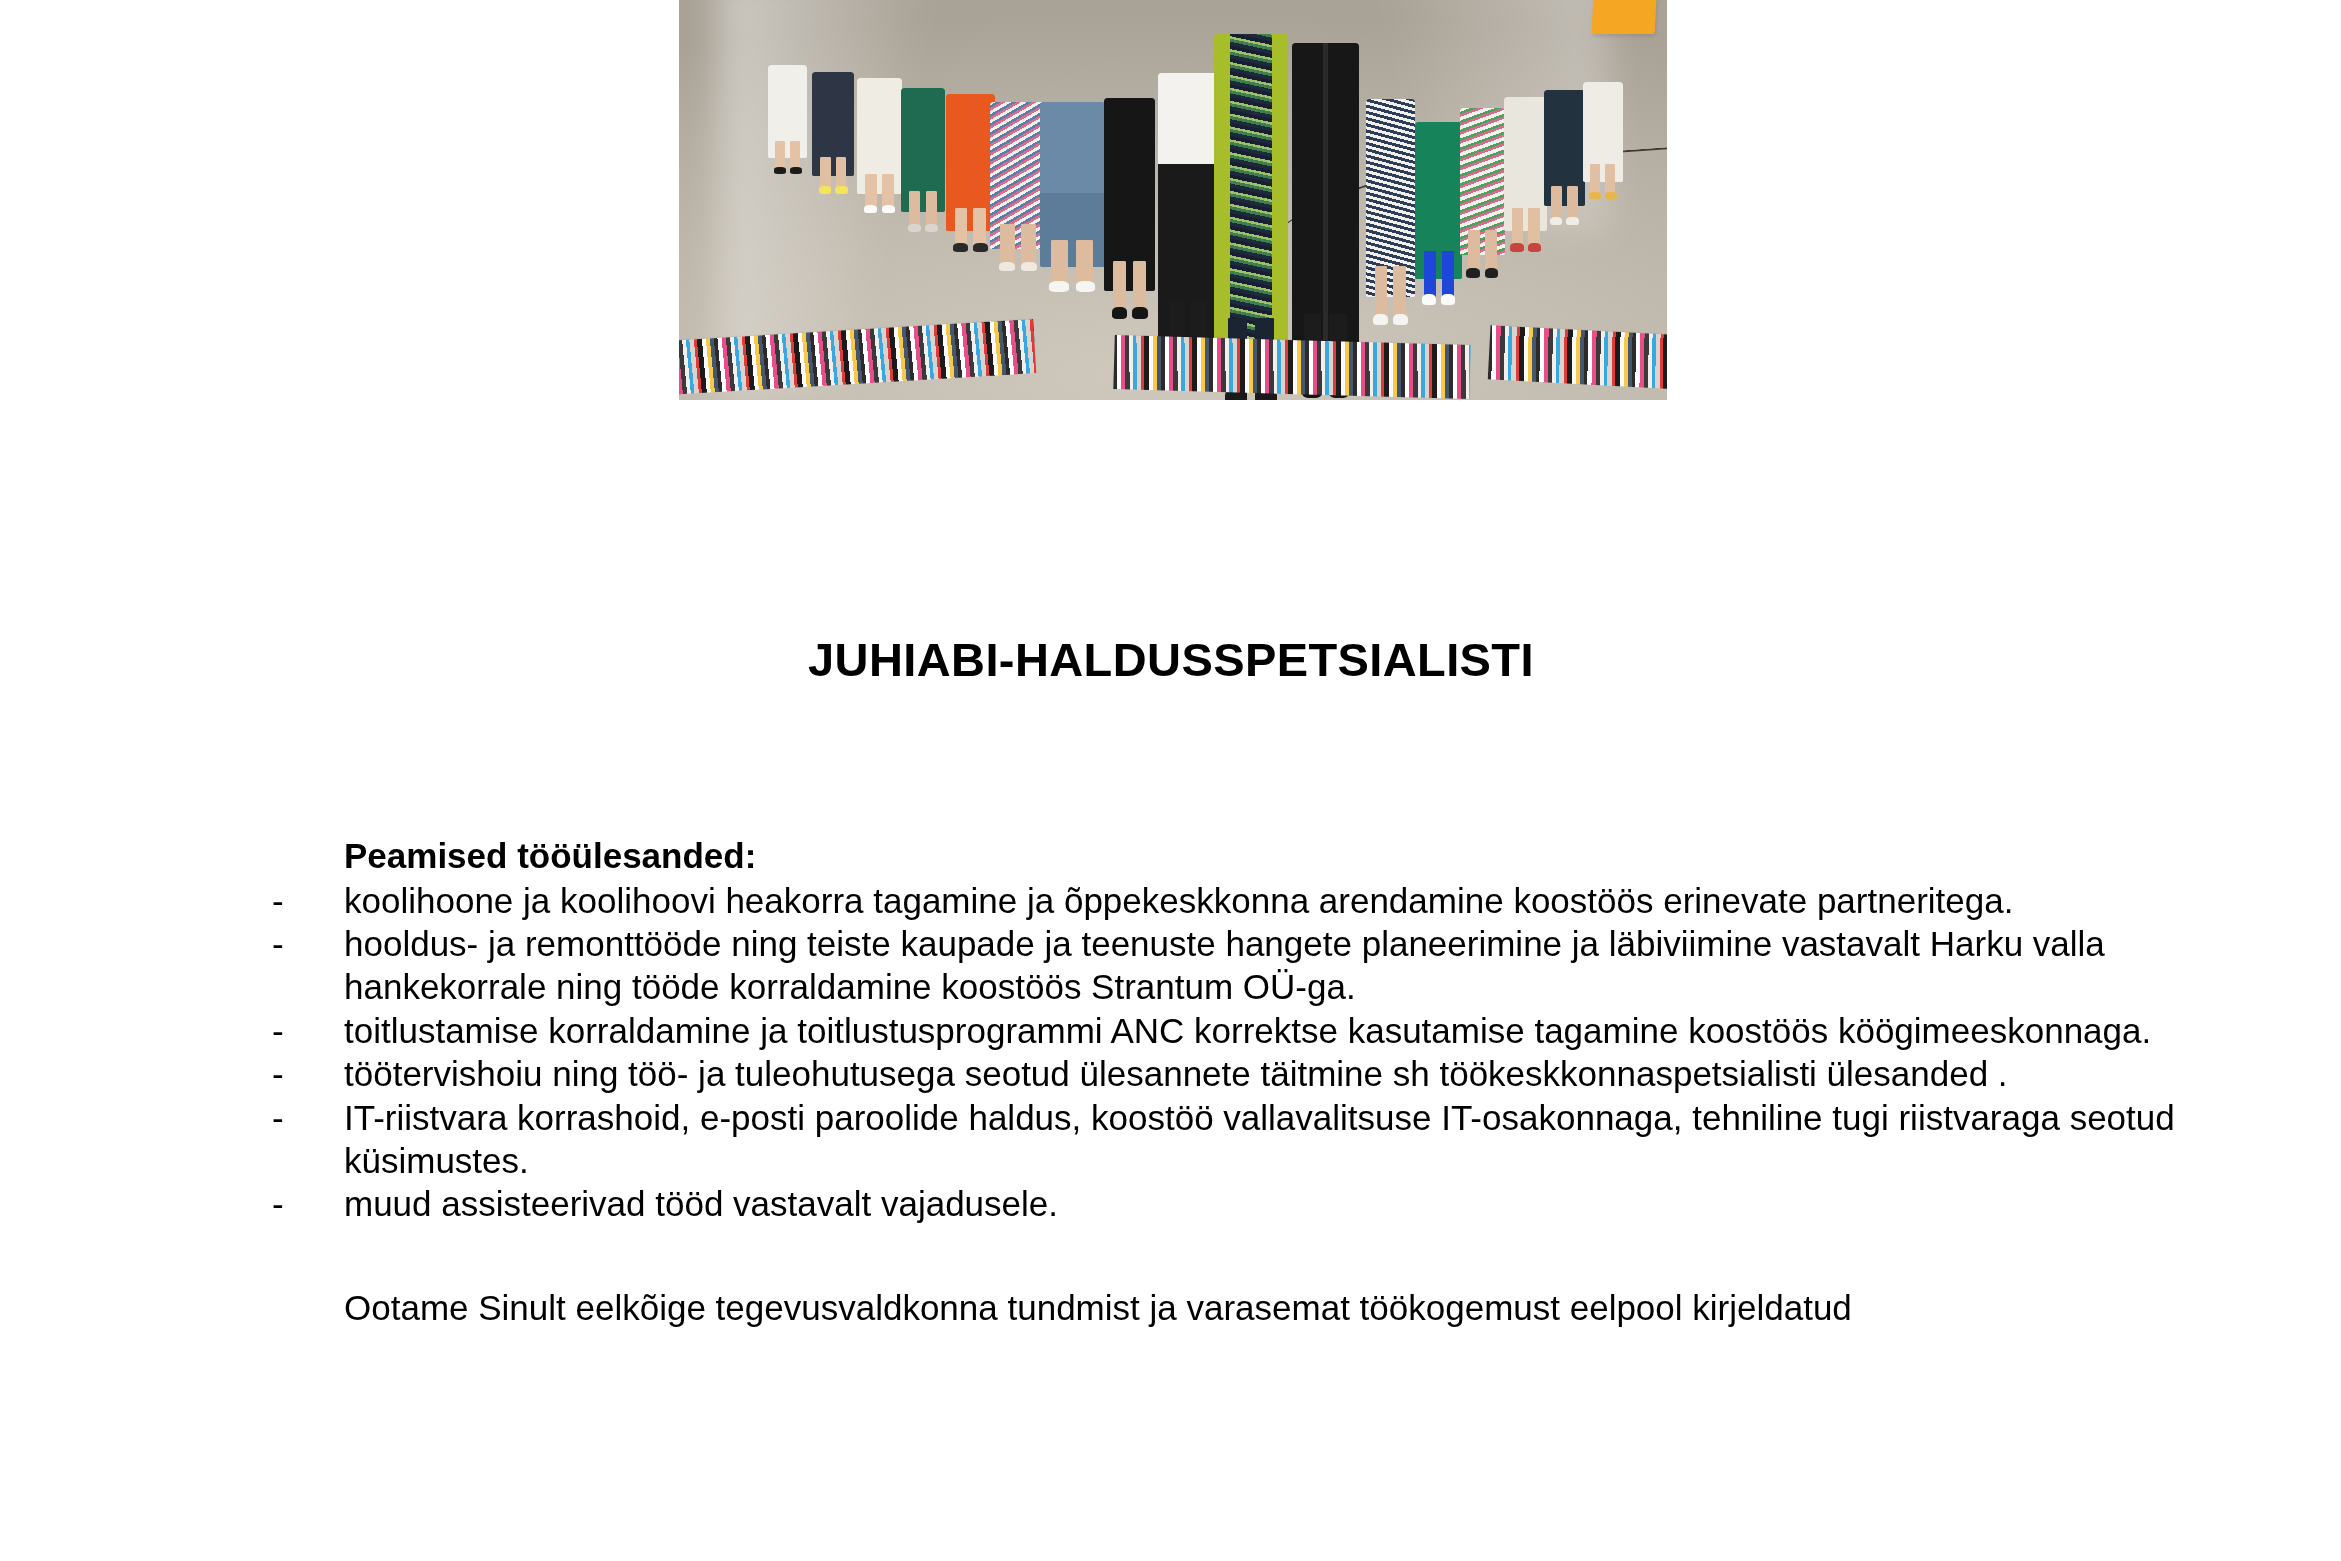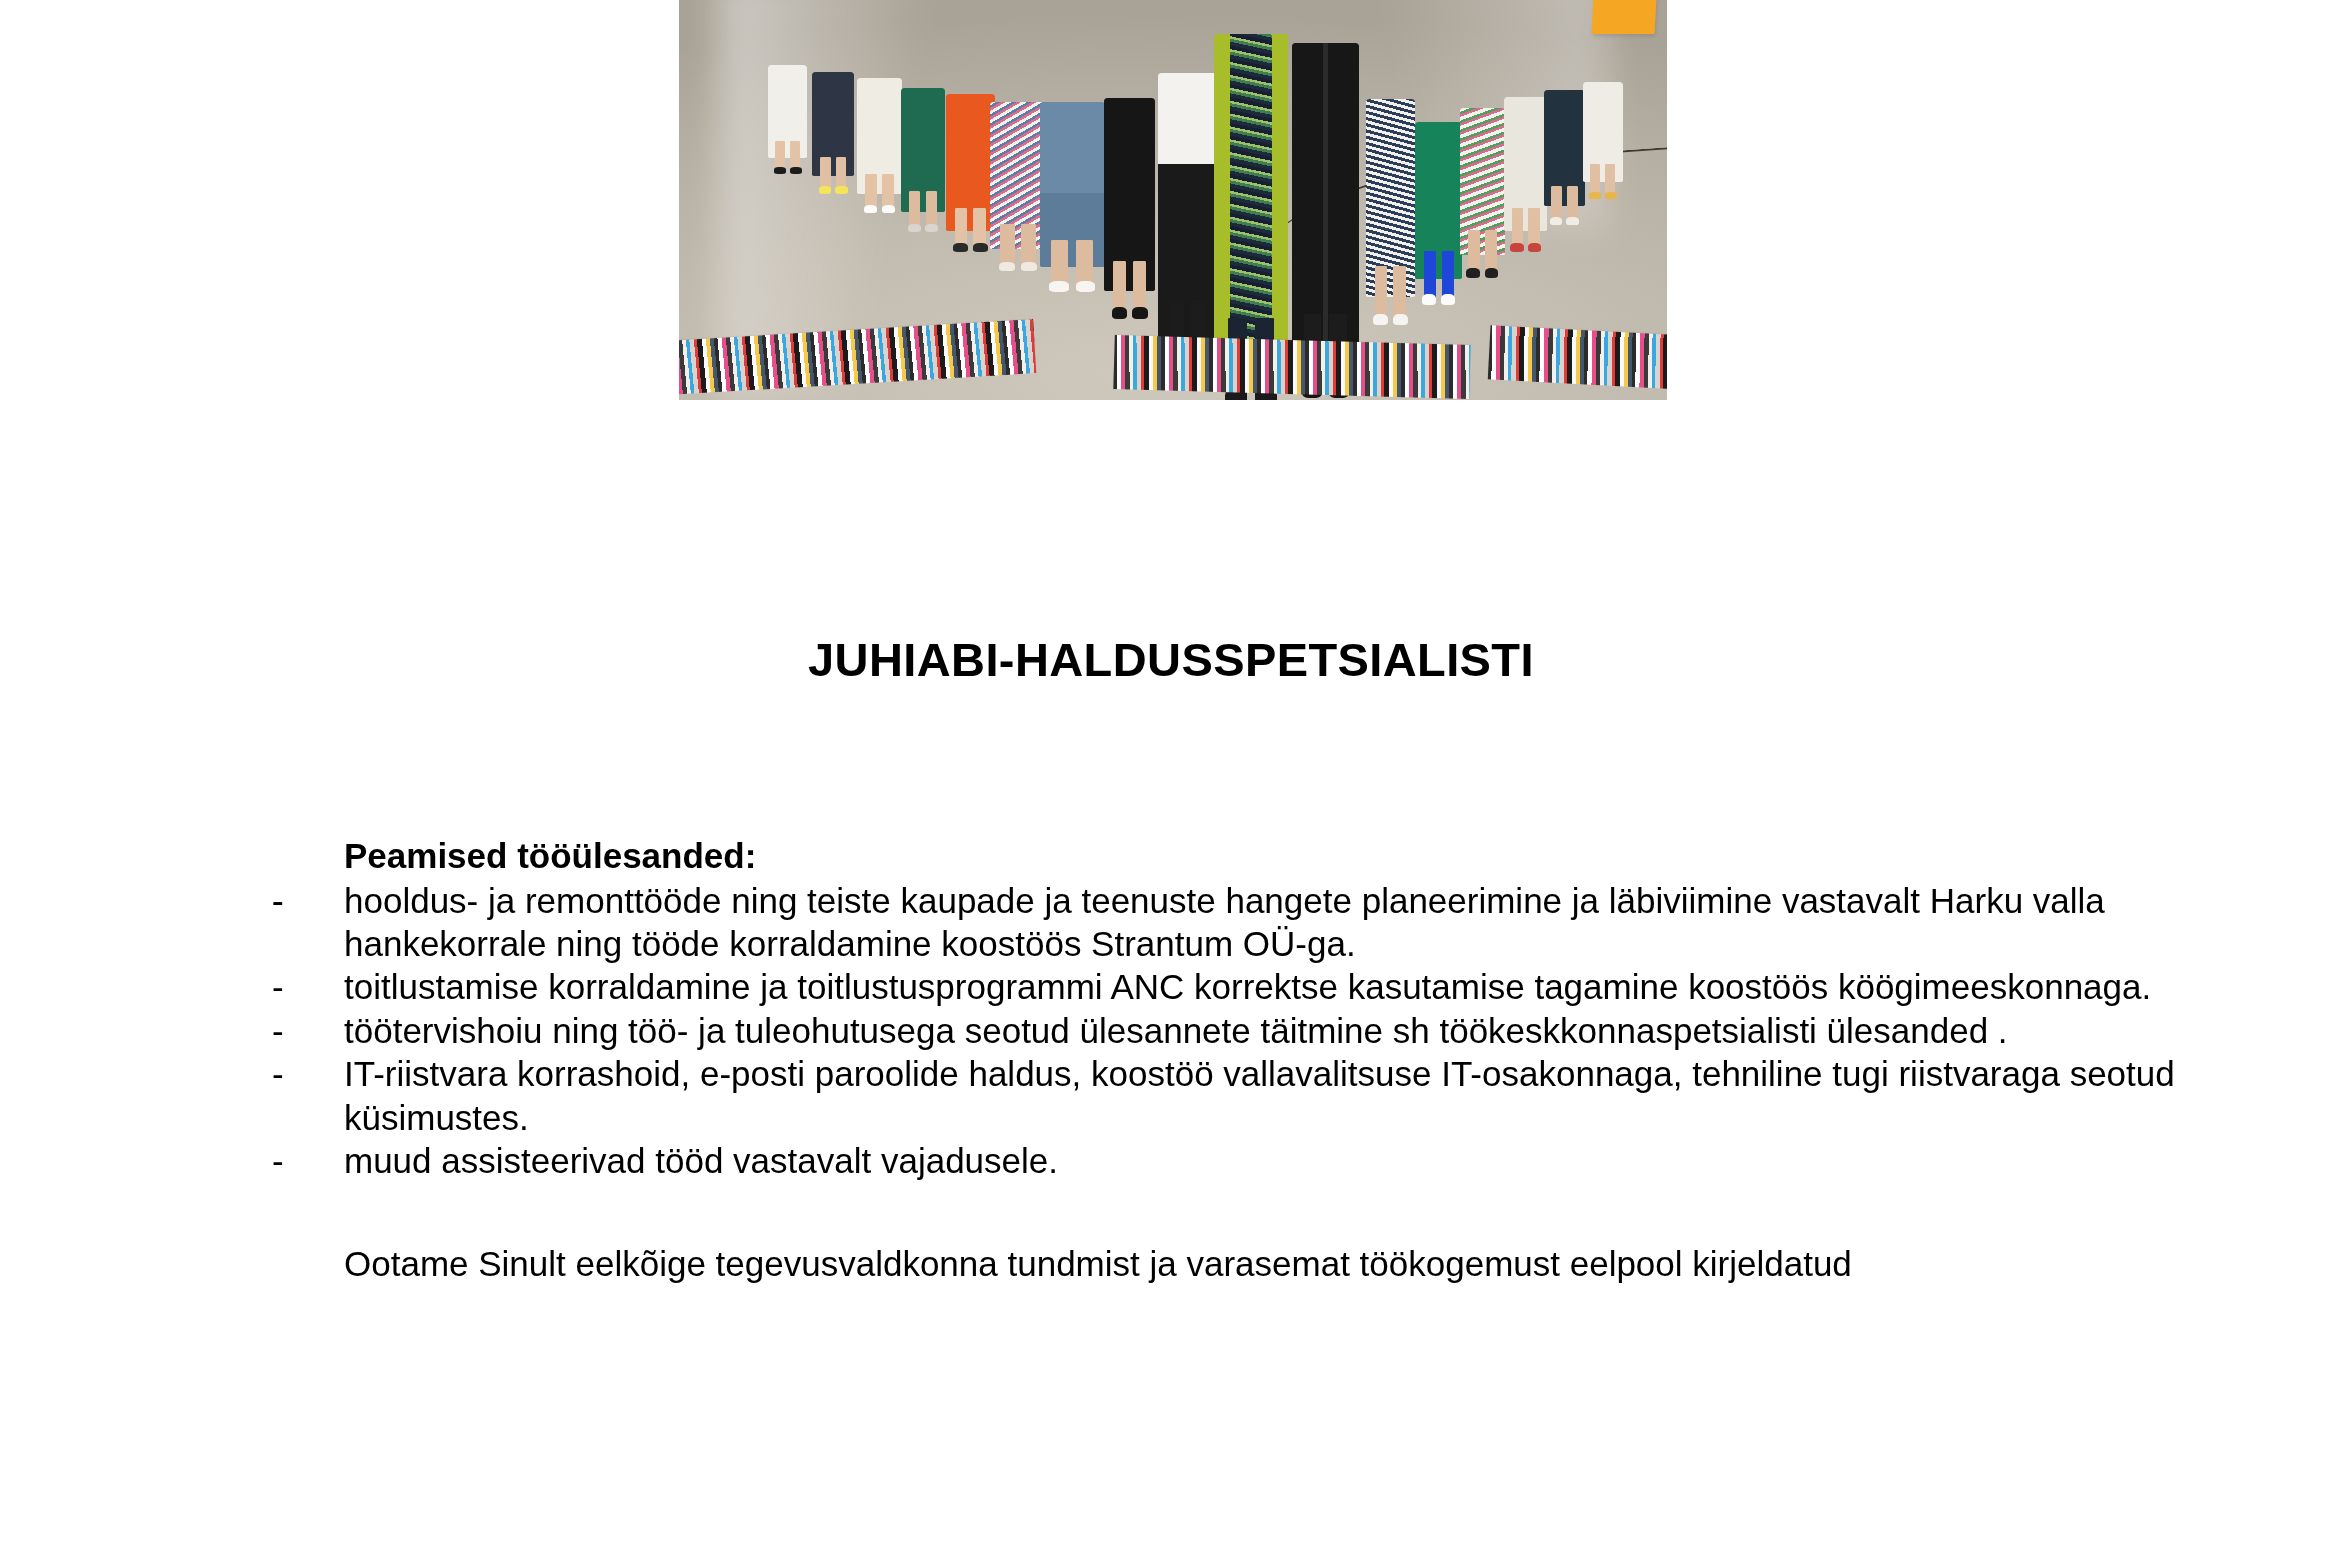--- a/index.html
+++ b/index.html
@@ -324,20 +324,21 @@
   <div class="title-line" id="t-role">JUHIABI-HALDUSSPETSIALISTI</div>
 
 
   <div class="body-block">
 
     <div class="heading-main">Peamised tööülesanded:</div>
 
     <ul class="tasks">
       <li>
         <span class="dash">-</span>
+        <span>koolihoone ja koolihoovi heakorra tagamine ja õppekeskkonna arendamine koostöös erinevate partneritega.</span>
       </li>
       <li>
         <span class="dash">-</span>
         <span>hooldus- ja remonttööde ning teiste kaupade ja teenuste hangete planeerimine ja läbiviimine vastavalt Harku valla hankekorrale ning tööde korraldamine koostöös Strantum OÜ-ga.</span>
       </li>
       <li>
         <span class="dash">-</span>
         <span>toitlustamise korraldamine ja toitlustusprogrammi ANC korrektse kasutamise tagamine koostöös köögimeeskonnaga.</span>
       </li>
       <li>

